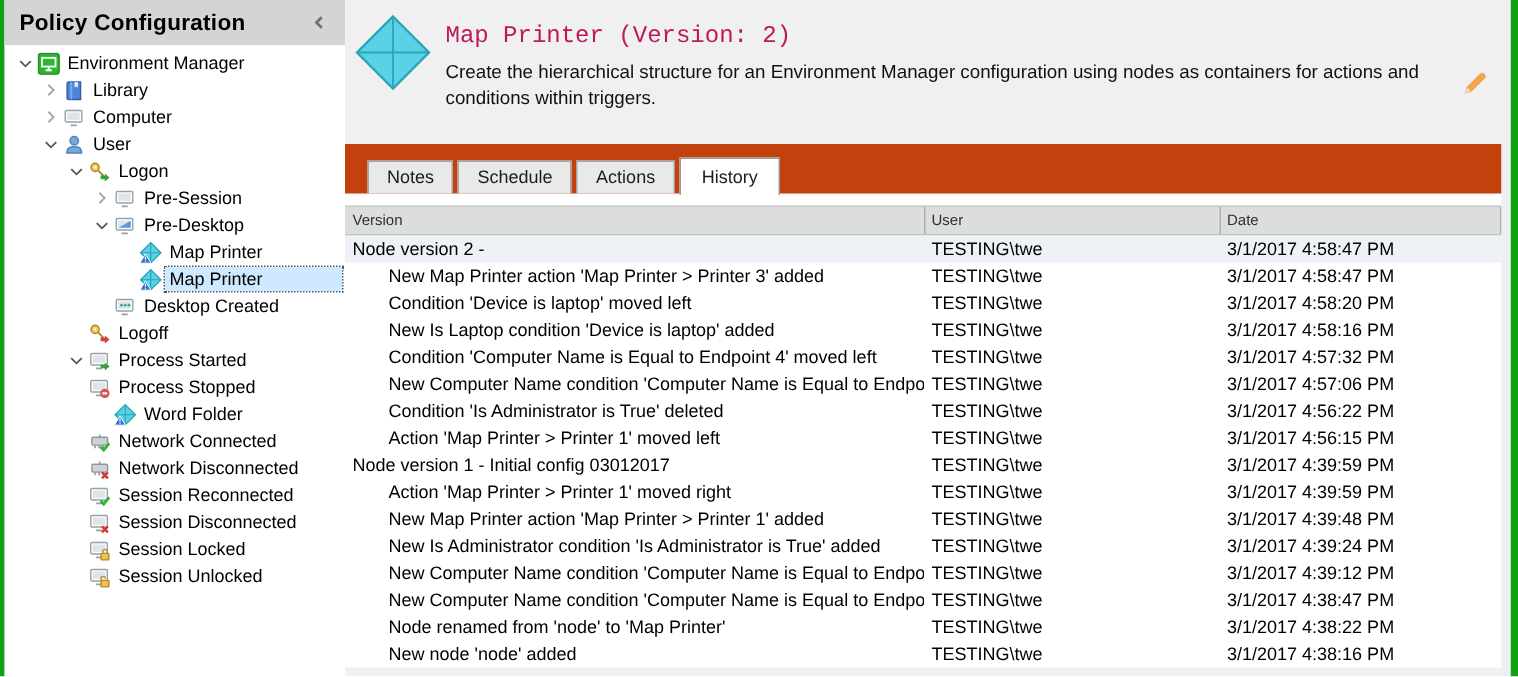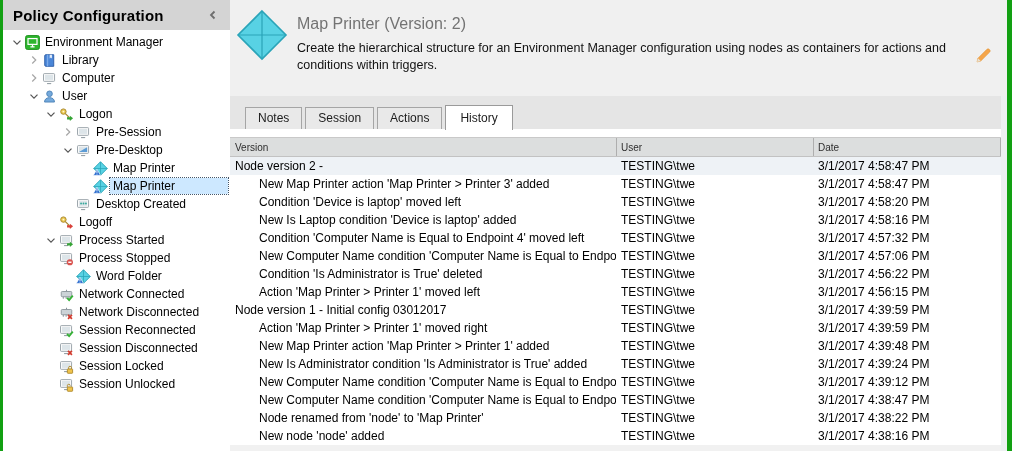--- a/index.html
+++ b/index.html
@@ -18,24 +18,24 @@
   .twisty { width:16px; height:16px; flex:none; display:flex; align-items:center; justify-content:center; }
   .ticon { width:17px; height:16px; flex:none; display:flex; align-items:center; justify-content:flex-start; }
   .ticon svg { display:block; }
   .tlabel { padding:1px 3px; white-space:nowrap; }
   .tree-item.selected .tlabel { background:#cde8ff; outline:1px dotted #46586a; flex:1; margin-right:2px; }
   
   .main { flex:1; position:relative; display:flex; flex-direction:column; background:#fff; min-width:0; }
   .page-header { height:96px; flex:none; background:#f0f0f0; display:flex; padding:7px 10px 0 5px; position:relative; }
   .node-icon-large { width:54px; height:54px; flex:none; margin-top:1px; }
   .header-text { padding-left:8px; padding-top:8px; }
-  .page-title { font-size:16px; font-weight:normal; color:#737373; margin-bottom:7px; }
+  .page-title { font-size:16px; font-weight:normal; color:#be185d; margin-bottom:7px;font-family:Liberation Mono, monospace; }
   .page-desc { font-size:12.5px; line-height:17px; color:#111; width:705px; }
   .edit-icon { position:absolute; right:14px; top:46px; width:19px; height:19px; cursor:pointer; }
-  .tabstrip { height:33px; flex:none; background:#e5e5e5; display:flex; align-items:flex-end; padding-left:15px; width:calc(100% - 6px); position:relative; z-index:2; }
+  .tabstrip { height:33px; flex:none; background:#c2410c; display:flex; align-items:flex-end; padding-left:15px; width:calc(100% - 6px); position:relative; z-index:2; }
   .tab { background:#e9e9e9; border:1px solid #a5a5a5; border-bottom:none; padding:3px 12px 4px; font-size:12px; color:#1c1c1c; margin-right:3px; cursor:pointer; }
   .tab.active { background:#fff; padding:5px 14px 5px; border-color:#9a9a9a; margin-bottom:-1px; position:relative; z-index:3; }
   .tabpage { flex:1; background:#fff; width:calc(100% - 6px); padding-top:8px; display:flex; flex-direction:column; min-height:0; }
   .grid-header { height:20px; flex:none; background:#dcdede; border-top:1px solid #c9c9c9; border-bottom:1px solid #c2c2c2; display:flex; font-size:10px; color:#2e2e2e; align-items:center; }
   .gh-cell { height:100%; display:flex; align-items:center; padding-left:5px; cursor:pointer; }
   .gh-version { width:386px; }
   .gh-user { width:197px; border-left:1px solid #aeaeae; padding-left:4px; }
   .gh-date { flex:1; border-left:1px solid #aeaeae; border-right:1px solid #aeaeae; padding-left:4px; }
   .grid-body { flex:none; }
   .grow { height:18px; display:flex; align-items:center; font-size:12px; color:#000; }
@@ -352,21 +352,21 @@
       <span class="edit-icon">
         <svg width="19" height="19" viewBox="0 0 20 20">
           <path d="M3.2 16.8l1-3.9 9.4-9.4a1.7 1.7 0 0 1 2.4 0l0.5 0.5a1.7 1.7 0 0 1 0 2.4l-9.4 9.4z" fill="#f5a54a" stroke="#e0902e" stroke-width="0.6"></path>
           <path d="M3.2 16.8l1-3.9 2.9 2.9z" fill="#e9e2d4"></path>
         </svg>
       </span>
     </div>
 
     <div class="tabstrip" id="tabstrip">
         <div class="tab">Notes</div>
-        <div class="tab">Session</div>
+        <div class="tab">Schedule</div>
         <div class="tab">Actions</div>
         <div class="tab active">History</div>
       </div>
 
     <div class="tabpage">
       <div class="grid-header">
         <div class="gh-cell gh-version">Version</div>
         <div class="gh-cell gh-user">User</div>
         <div class="gh-cell gh-date">Date</div>
       </div>

